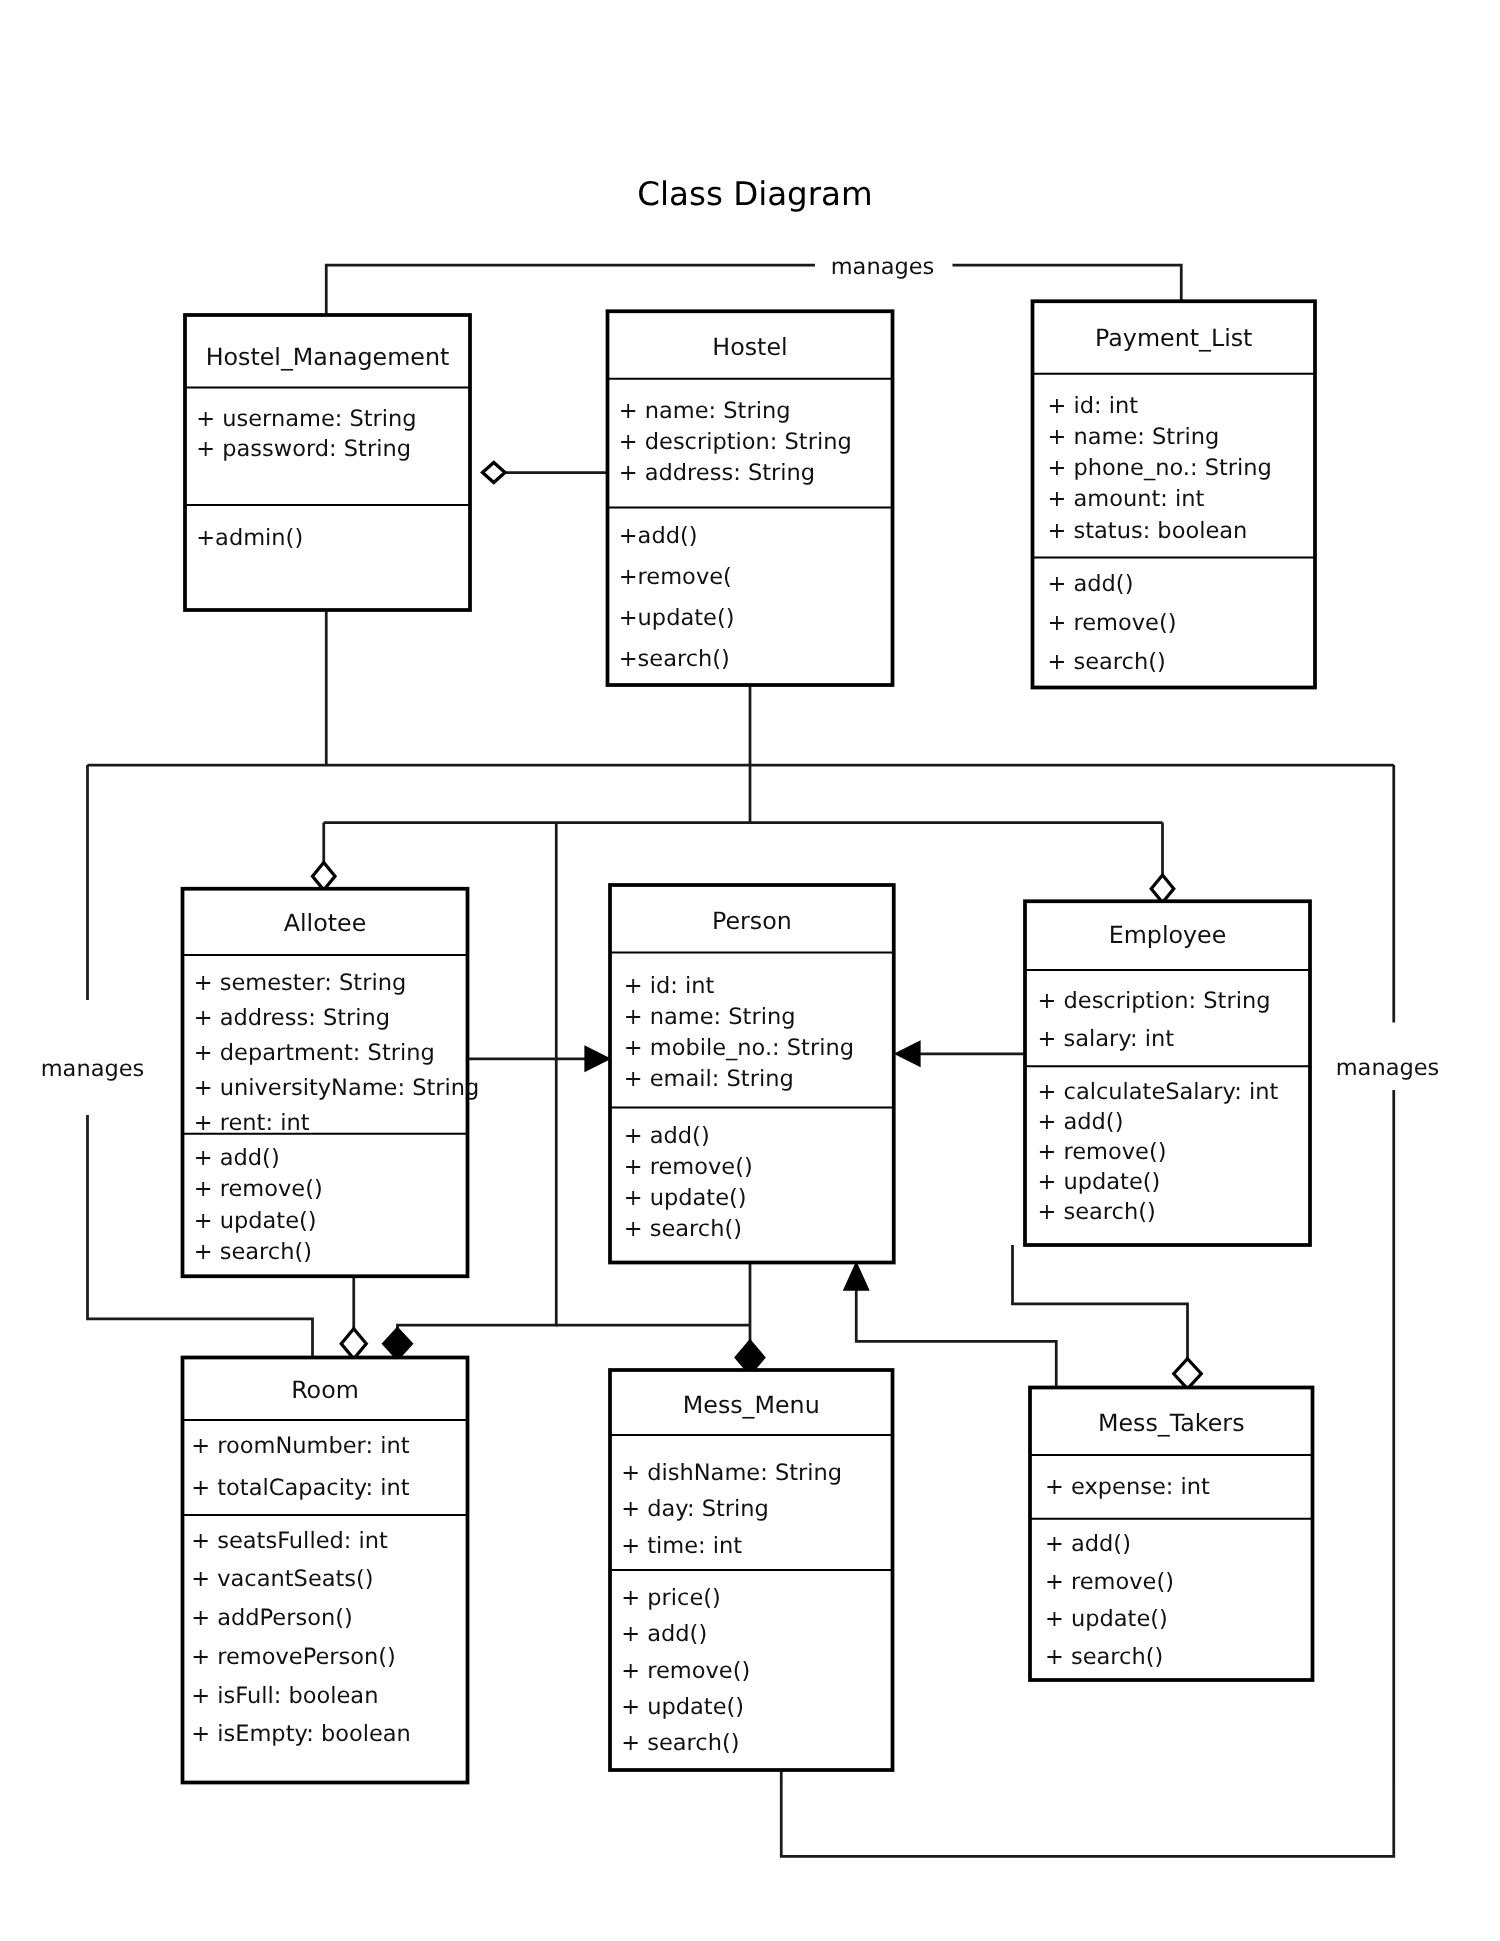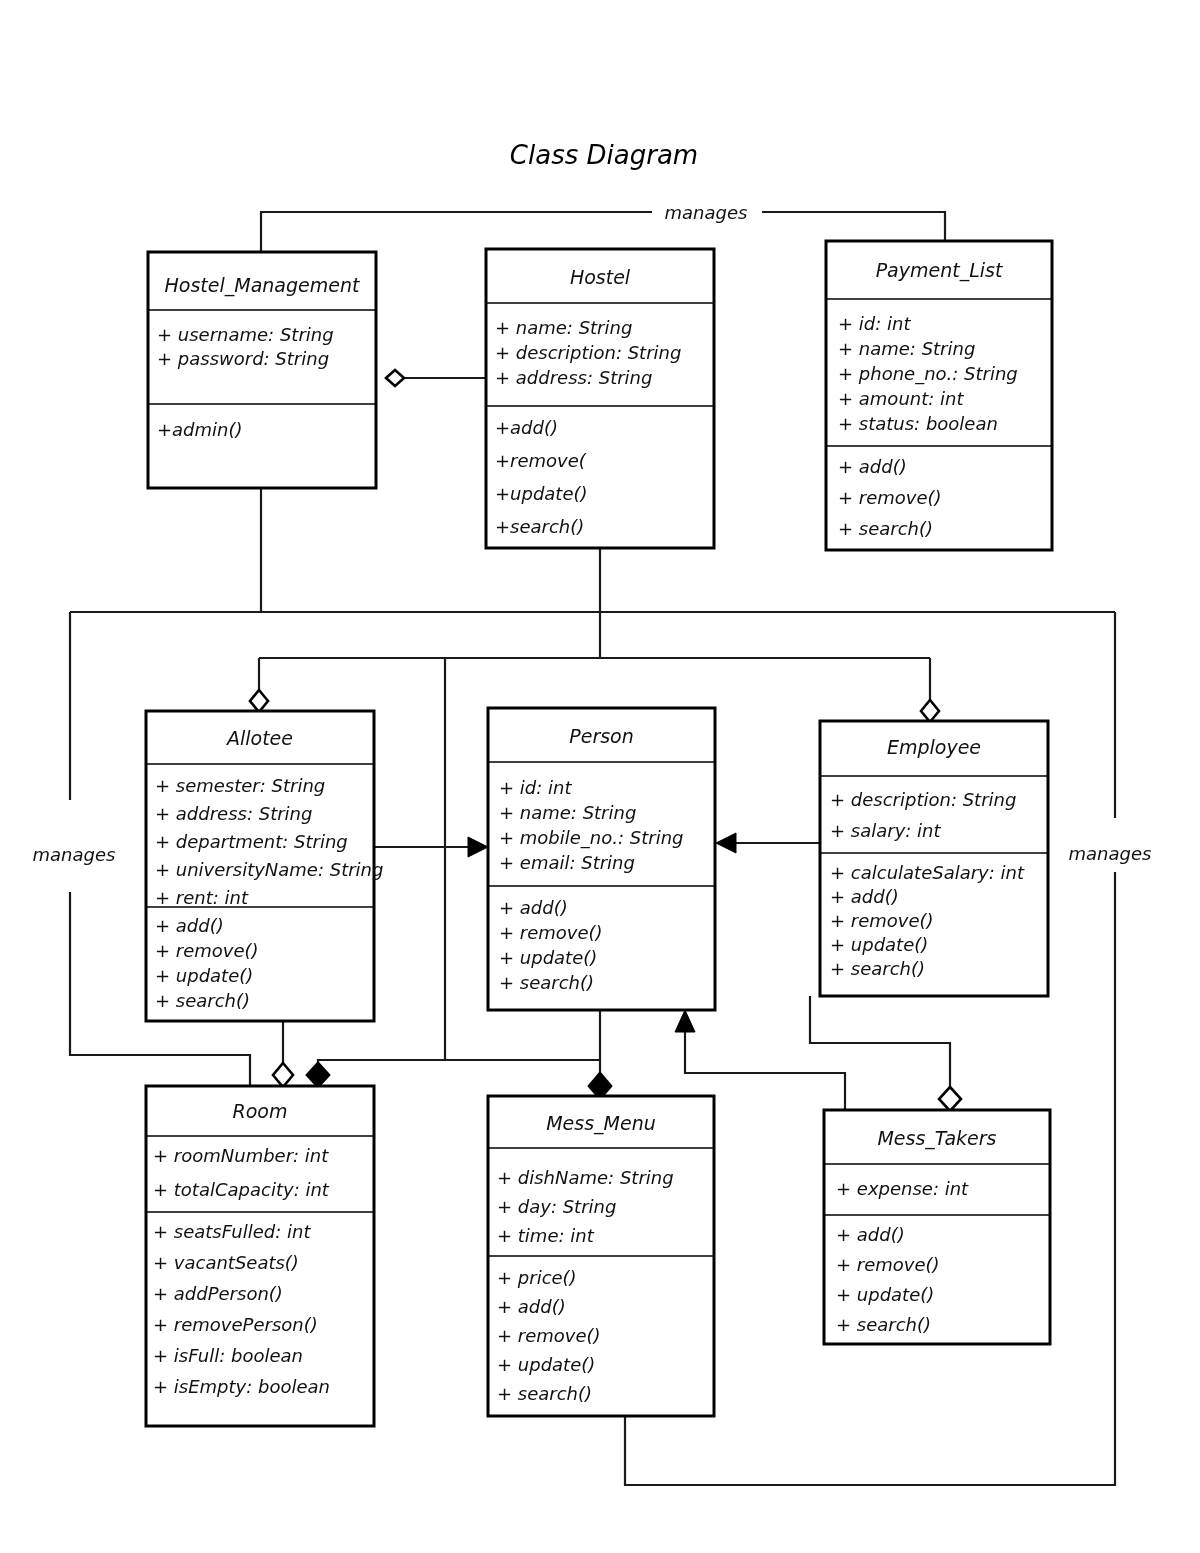--- a/index.html
+++ b/index.html
@@ -13,21 +13,20 @@
     font-family: "DejaVu Sans", sans-serif;
     position: relative;
     overflow: hidden;
   }
   #diagram-root {
     position: absolute;
     left: 0;
     top: 0;
     width: 1200px;
     height: 1553px;
-    font-style: italic;
   }
   svg#uml-svg {
     display: block;
     width: 1200px;
     height: 1553px;
   }
   .cls-box-rect {
     fill: #ffffff;
     stroke: #000000;
     stroke-width: 3;

